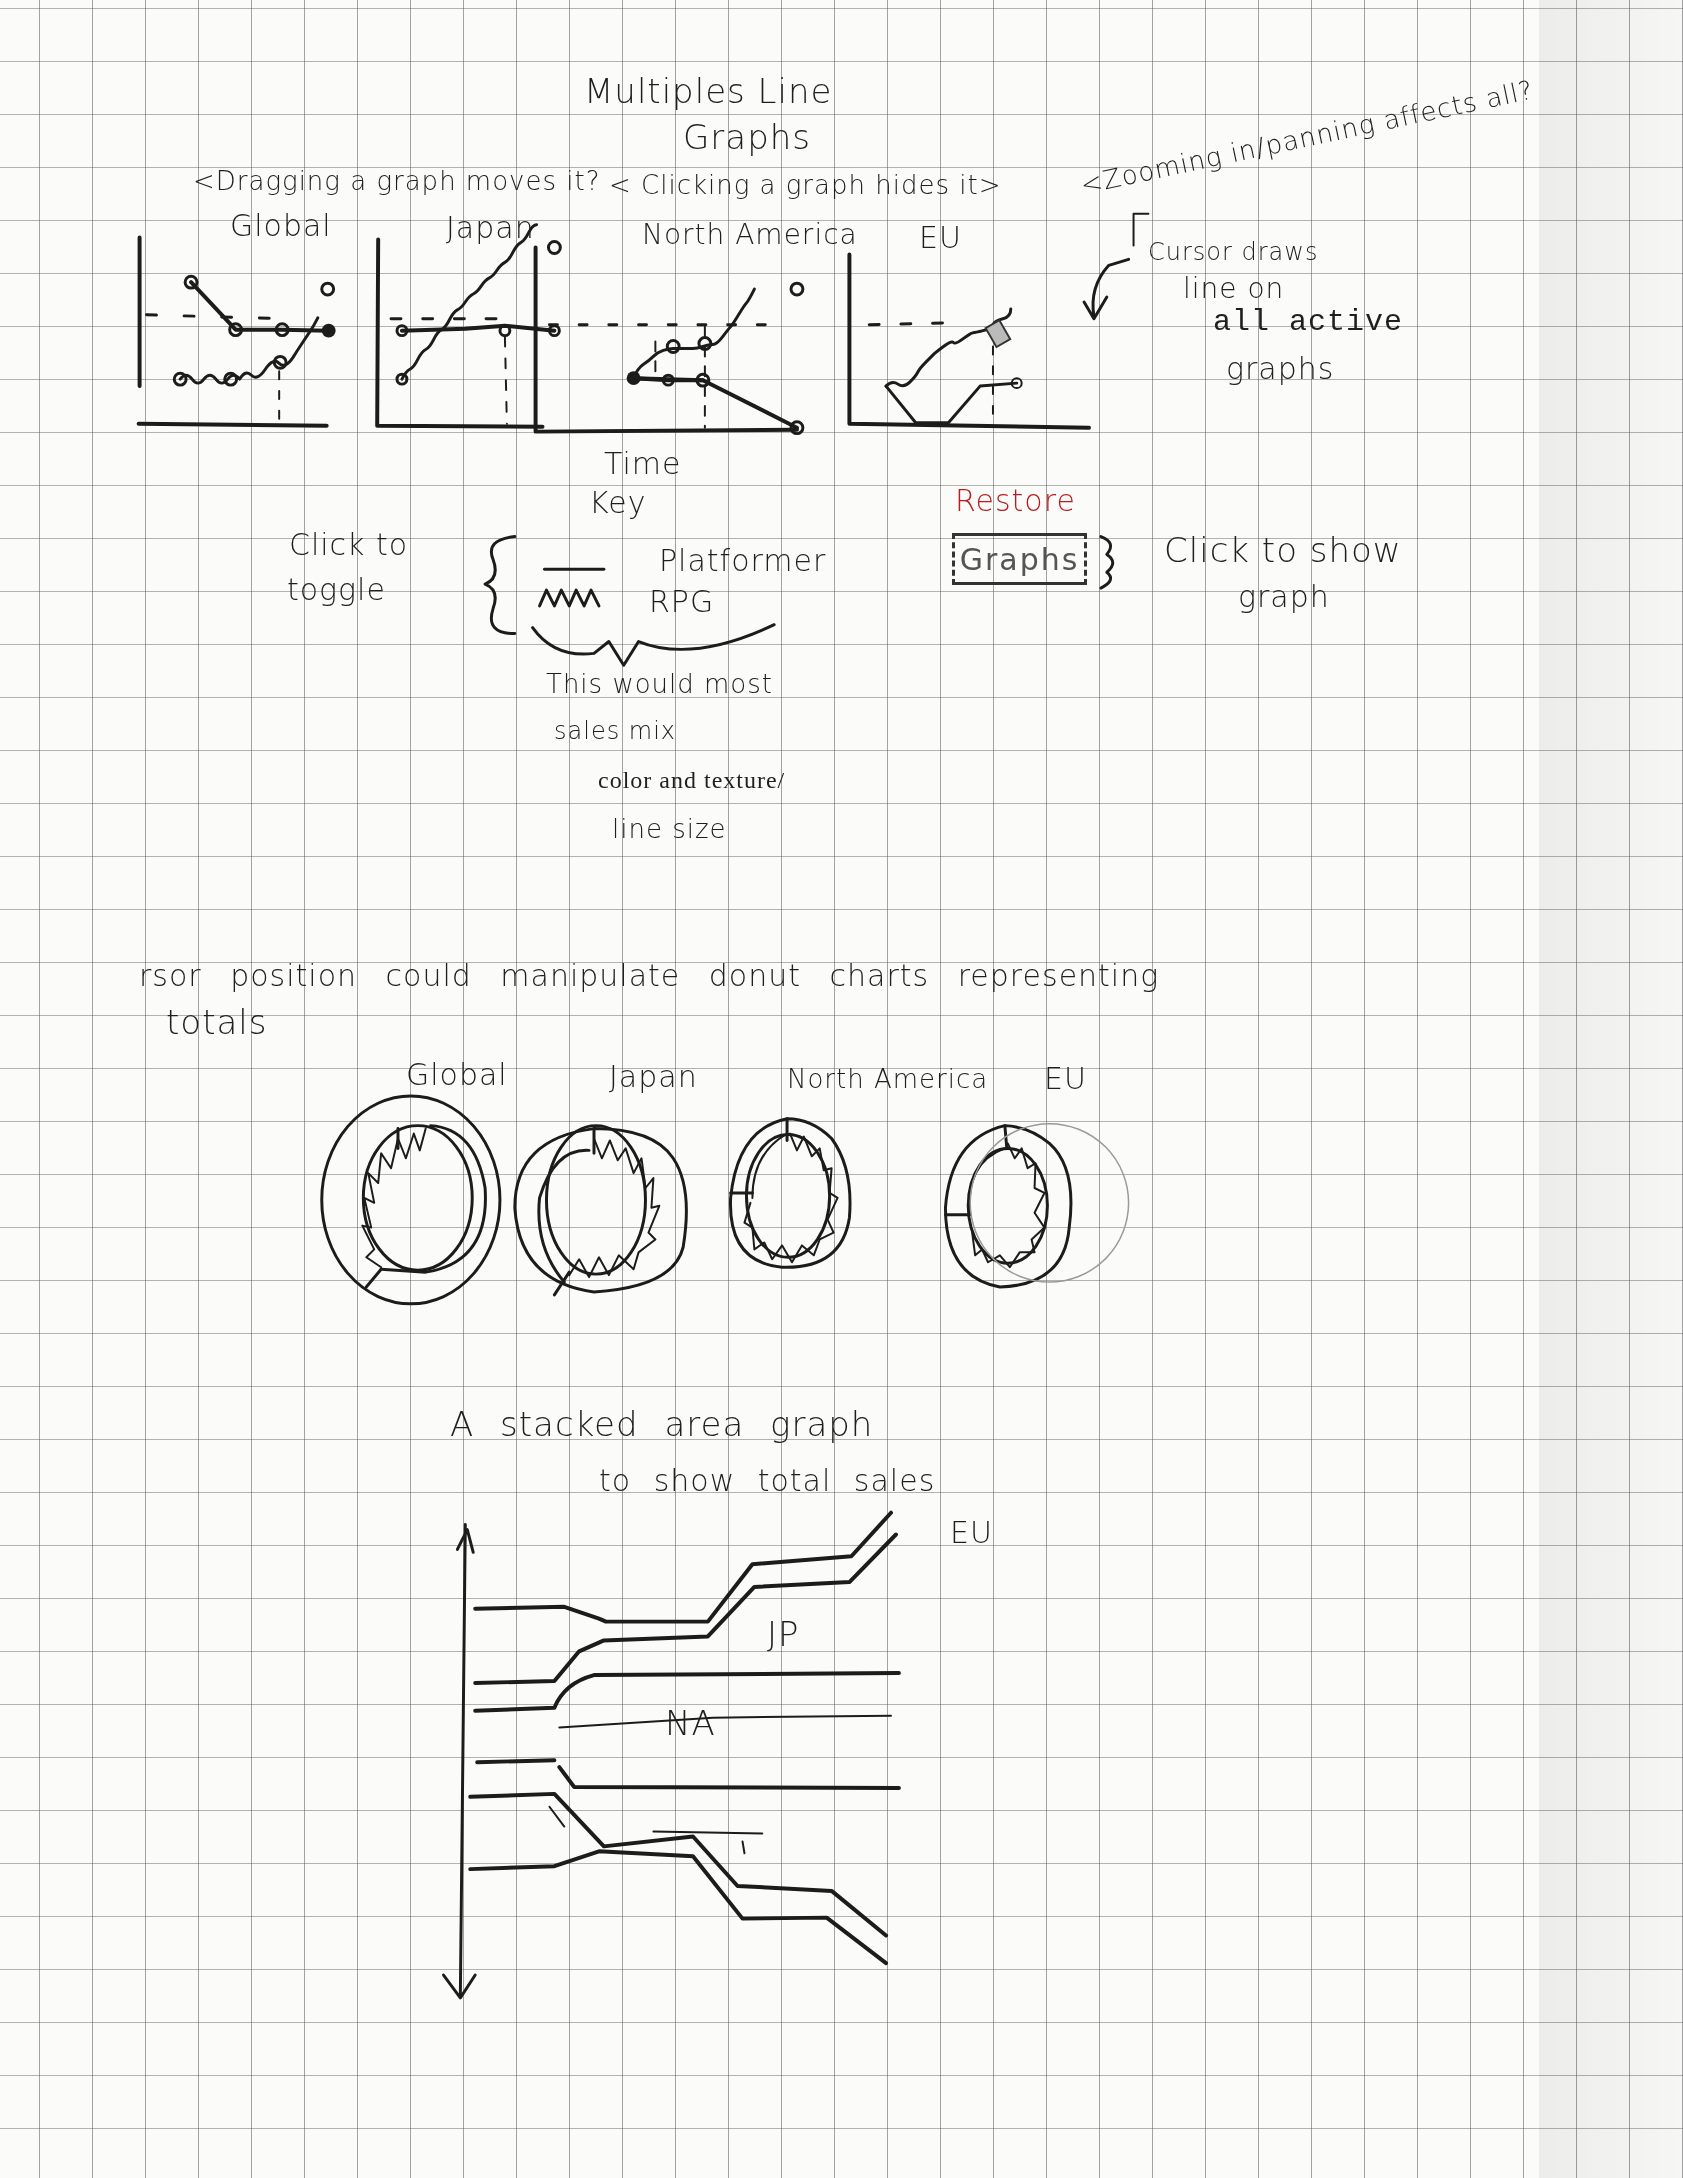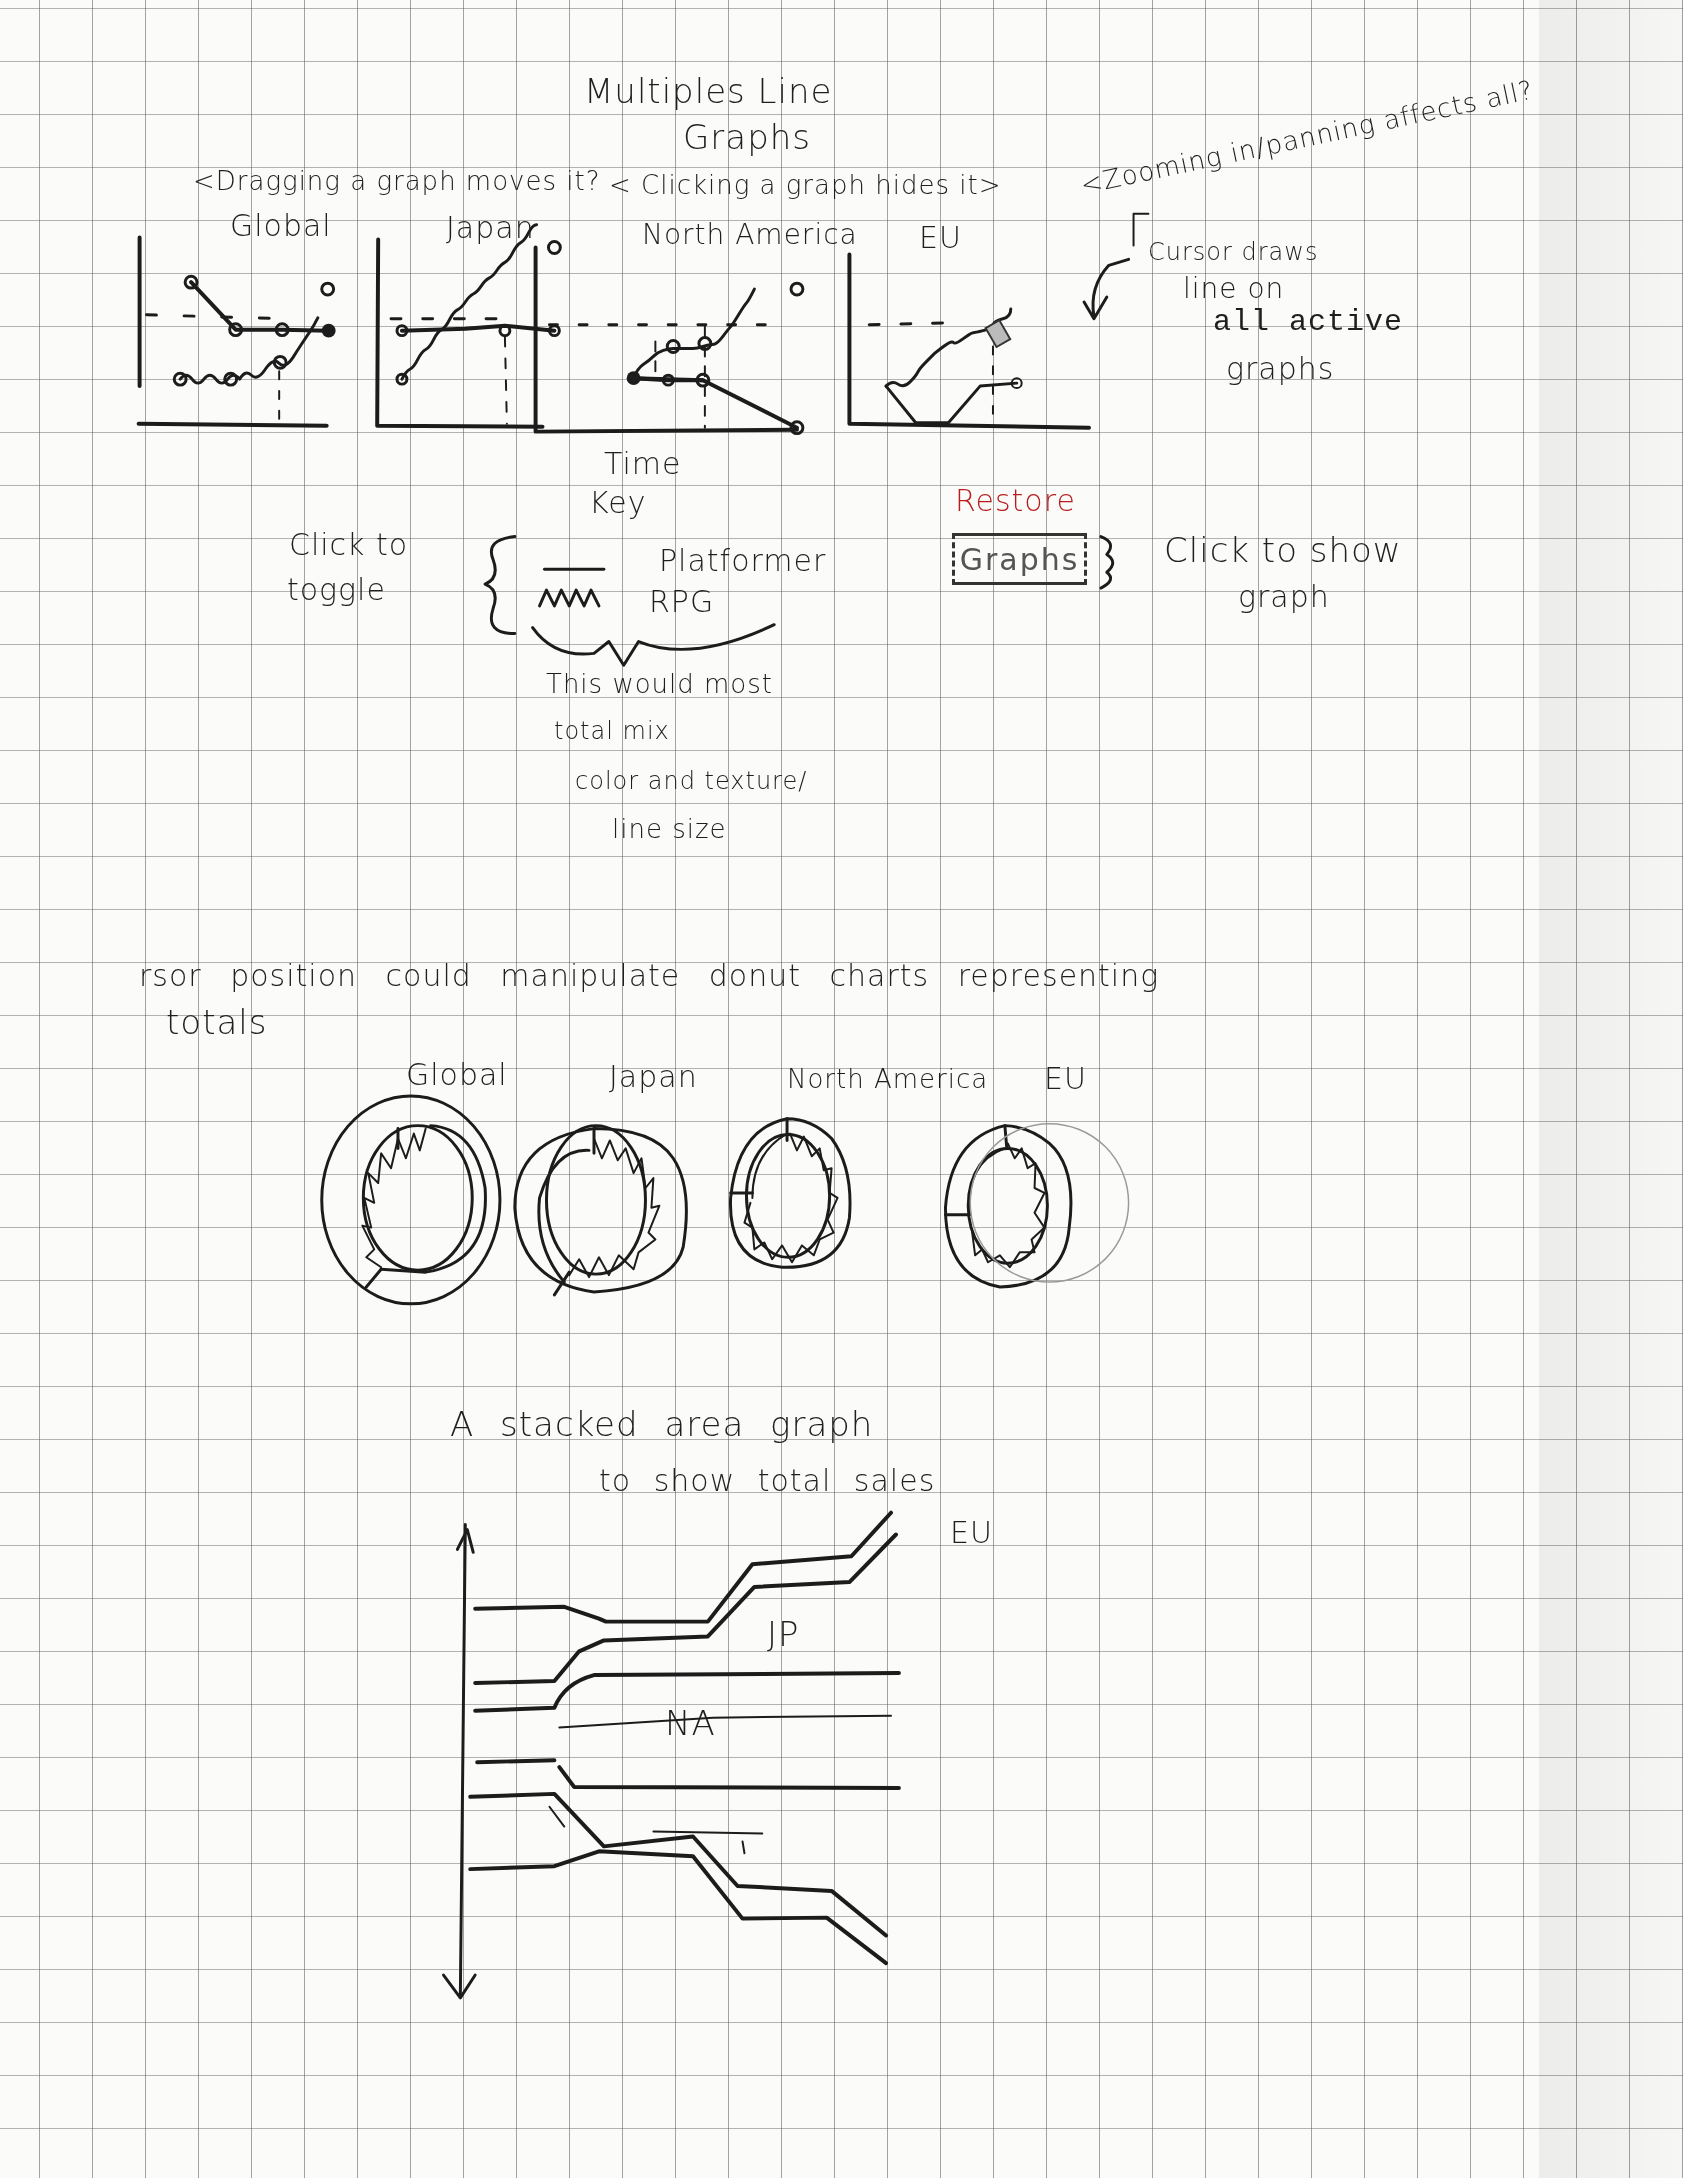--- a/index.html
+++ b/index.html
@@ -176,22 +176,22 @@
 <div class="hw s30" style="left:287px;top:572px;">toggle</div>
 
 <div style="position:absolute;left:540px;top:543px;width:317px;height:40px;">
   <span class="hw s30" style="left:119px;top:0;">Platformer</span>
 </div>
 <div style="position:absolute;left:540px;top:584px;width:238px;height:40px;">
   <span class="hw s30" style="left:109px;top:0;">RPG</span>
 </div>
 
 <div class="hw s26" style="left:546px;top:669px;">This would most</div>
-<div class="hw s24" style="left:554px;top:717px;">total mix</div>
-<div class="hw s24" style="left:575px;top:767px;">color and texture/</div>
+<div class="hw s24" style="left:554px;top:717px;">sales mix</div>
+<div class="hw s24" style="left:598px;top:767px;font-family:Liberation Serif, serif;">color and texture/</div>
 <div class="hw s26" style="left:612px;top:814px;">line size</div>
 
 <div class="hw s30" style="left:955px;top:483px;color:#b91c1c;">Restore</div>
 <div class="other-btn">Graphs</div>
 <div class="hw s34" style="left:1164px;top:530px;text-align:right;">Click to show</div>
 <div class="hw s30" style="left:1238px;top:579px;">graph</div>
 
 <div class="hw s30" style="left:139px;top:958px;word-spacing:18px;">rsor position could manipulate donut charts representing</div>
 <div class="hw s34" style="left:166px;top:1002px;text-align:right;">totals</div>
 

